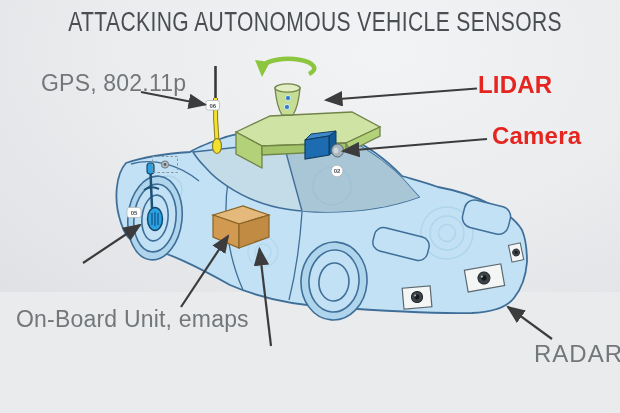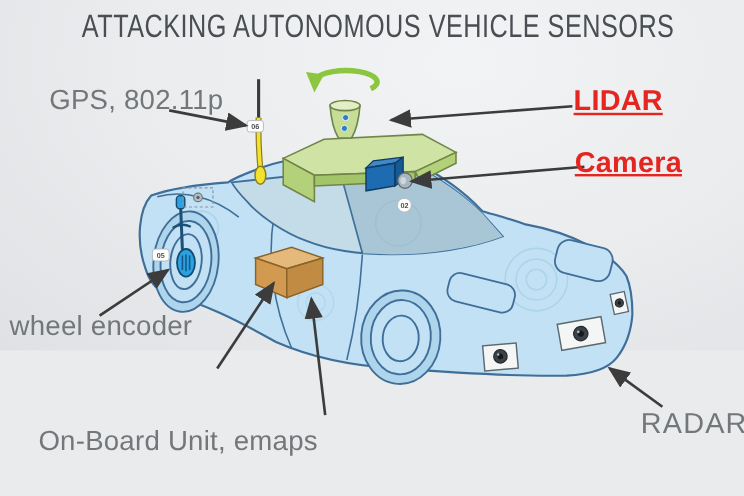--- a/index.html
+++ b/index.html
@@ -22,27 +22,27 @@
     letter-spacing:0.5px;white-space:nowrap;
   }
   .lbl{
     position:absolute;white-space:nowrap;
     font-size:23px;font-weight:400;
     color:var(--label_gray,#74777a);
     letter-spacing:0.2px;
   }
   .lbl.red{
     color:var(--accent_red,#e52520);
-    font-weight:700;font-size:24px;text-decoration:underline;
+    font-weight:700;font-size:24px;
   }
   .lbl-gps{left:13px;top:70px;margin-left:28px;}
   .lbl-lidar{left:478px;top:71px;}
-  .lbl-camera{left:479px;top:122px;text-align:center;}
+  .lbl-camera{left:492px;top:122px;text-align:center;}
   .lbl-wheel{left:8px;top:258px;}
-  .lbl-obu{left:32px;top:306px;margin-top:48px;}
+  .lbl-obu{left:16px;top:306px;}
   .lbl-ultra{left:204px;top:349px;}
   .lbl-radar{left:534px;top:340px;font-size:24px;letter-spacing:1px;}
   text.badge{
     font-family:"Liberation Sans",sans-serif;
     font-size:6px;font-weight:700;fill:#4a4e53;
     text-anchor:middle;
   }
 </style>
 </head>
 <body>
@@ -202,16 +202,15 @@
       <line x1="181" y1="307" x2="228" y2="236" marker-end="url(#ah)"></line>
       <line x1="271" y1="346" x2="259.5" y2="249" marker-end="url(#ah)"></line>
       <line x1="552" y1="339" x2="508" y2="307" marker-end="url(#ah)"></line>
     </g>
   </svg>
 
   <div class="title">ATTACKING AUTONOMOUS VEHICLE SENSORS</div>
   <div class="lbl lbl-gps">GPS, 802.11p</div>
   <div class="lbl red lbl-lidar">LIDAR</div>
   <div class="lbl red lbl-camera">Camera</div>
-  <div class="lbl lbl-wheel">wheel encoder</div>
   <div class="lbl lbl-obu">On-Board Unit, emaps</div>
   <div class="lbl lbl-radar">RADAR</div>
 </div>
 
 </body></html>

